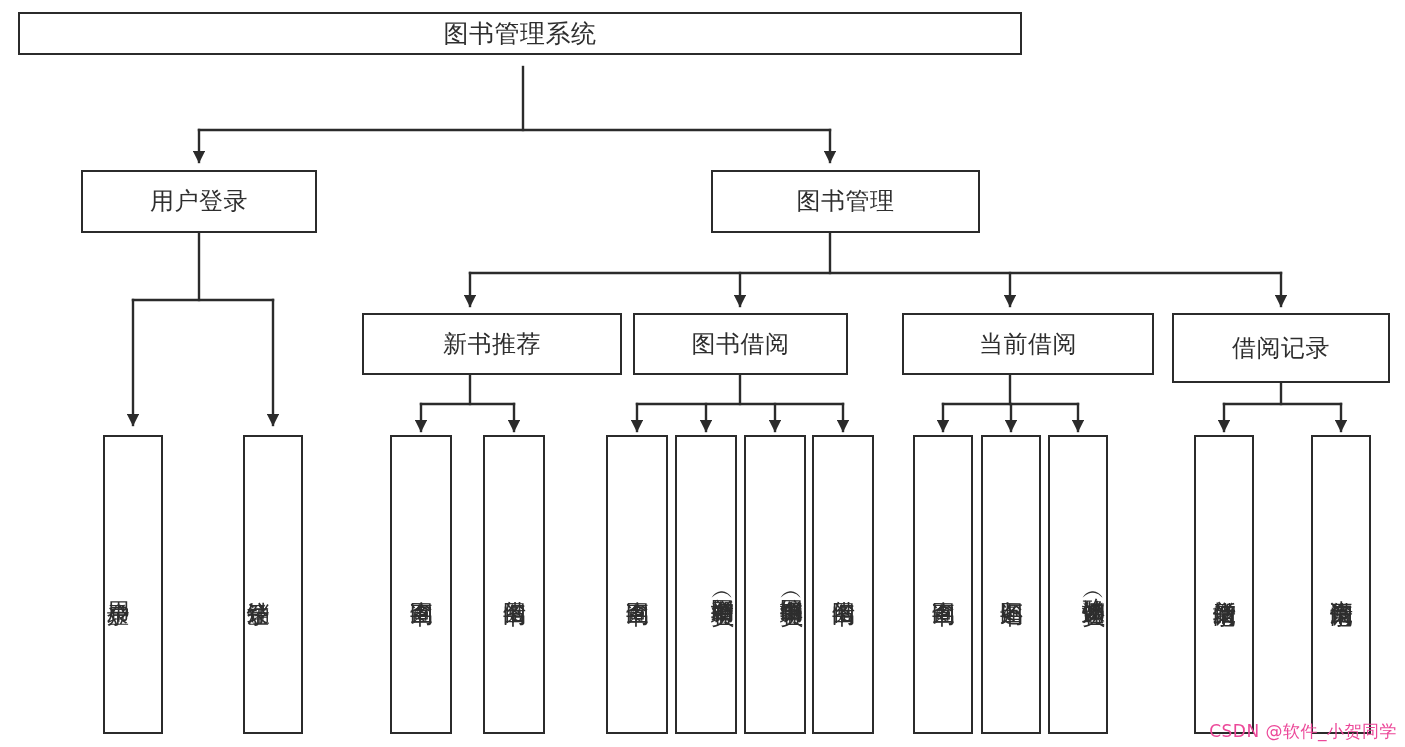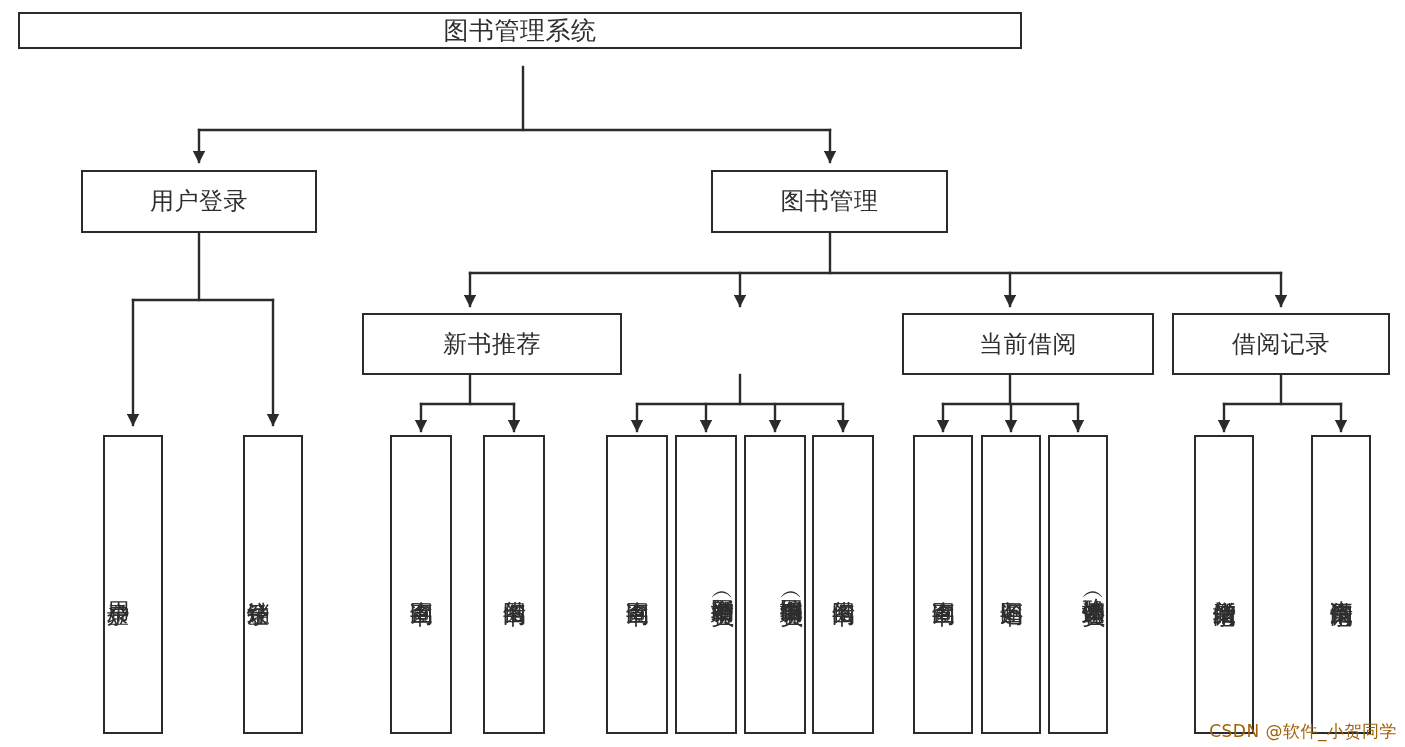--- a/index.html
+++ b/index.html
@@ -68,21 +68,21 @@
     justify-content: center;
   }
   .label-v {
     display: block;
   }
   #watermark {
     position: absolute;
     right: 8px;
     bottom: 4px;
     font-size: 17px;
-    color: #a16207;
+    color: #ec4899;
     letter-spacing: 0.5px;
     white-space: nowrap;
     user-select: none;
   }
 </style>
 </head>
 <body>
 
 <div id="diagram-root">
 
@@ -131,38 +131,41 @@
       <path d="M 1011 404 L 1011 431" marker-end="url(#arrow)"></path>
       <path d="M 1078 404 L 1078 431" marker-end="url(#arrow)"></path>
 
       <path d="M 1281 375 L 1281 404"></path>
       <path d="M 1224 404 L 1341 404"></path>
       <path d="M 1224 404 L 1224 431" marker-end="url(#arrow)"></path>
       <path d="M 1341 404 L 1341 431" marker-end="url(#arrow)"></path>
     </g>
   </svg>
 
-  <div class="node horiz root" style="left:18px; top:12px; width:1004px; height:37px;">
+  <div class="node horiz root" style="left:18px; top:12px; width:1004px; height:43px;">
     <span>图书管理系统</span>
   </div>
 
   <div class="node horiz" style="left:81px; top:170px; width:236px; height:63px;">
     <span>用户登录</span>
   </div>
-  <div class="node horiz" style="left:711px; top:170px; width:237px; height:63px;text-align:center;">
+  <div class="node horiz" style="left:711px; top:170px; width:269px; height:63px;text-align:center;">
     <span>图书管理</span>
   </div>
 
   <div class="node horiz" style="left:362px; top:313px; width:260px; height:62px;">
     <span>新书推荐</span>
   </div>
+  <div class="node horiz" style="left:633px; top:313px; width:215px; height:62px;">
+    <span>图书借阅</span>
+  </div>
   <div class="node horiz" style="left:902px; top:313px; width:252px; height:62px;">
     <span>当前借阅</span>
   </div>
-  <div class="node horiz" style="left:1172px; top:313px; width:218px; height:62px;">
+  <div class="node horiz" style="left:1172px; top:313px; width:218px; height:70px;">
     <span>借阅记录</span>
   </div>
 
   <div class="node vert align-bottom" style="left:103px; top:435px; width:60px; height:299px;">
     <span class="label-v">用户登录</span>
   </div>
   <div class="node vert align-bottom" style="left:243px; top:435px; width:60px; height:299px;">
     <span class="label-v">注销登录</span>
   </div>
 

